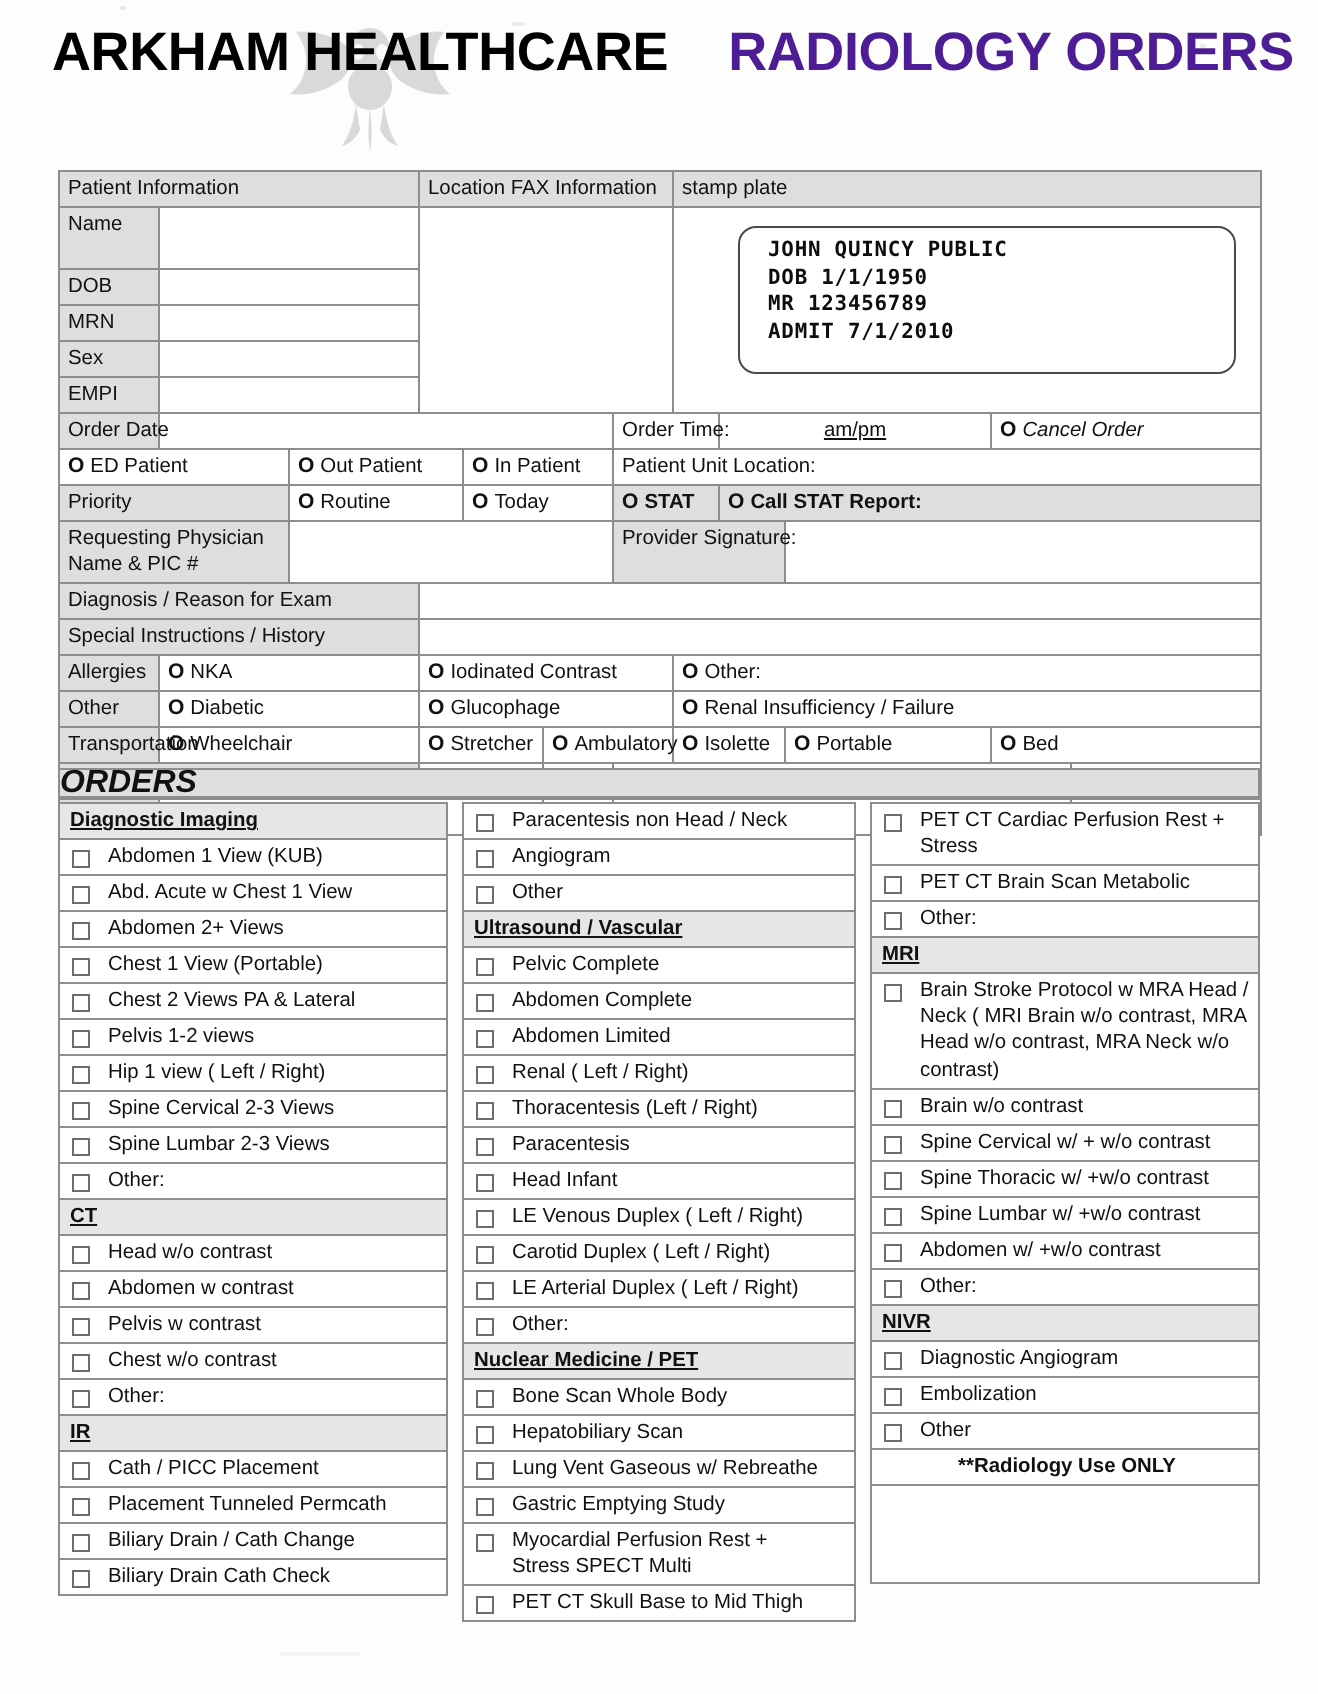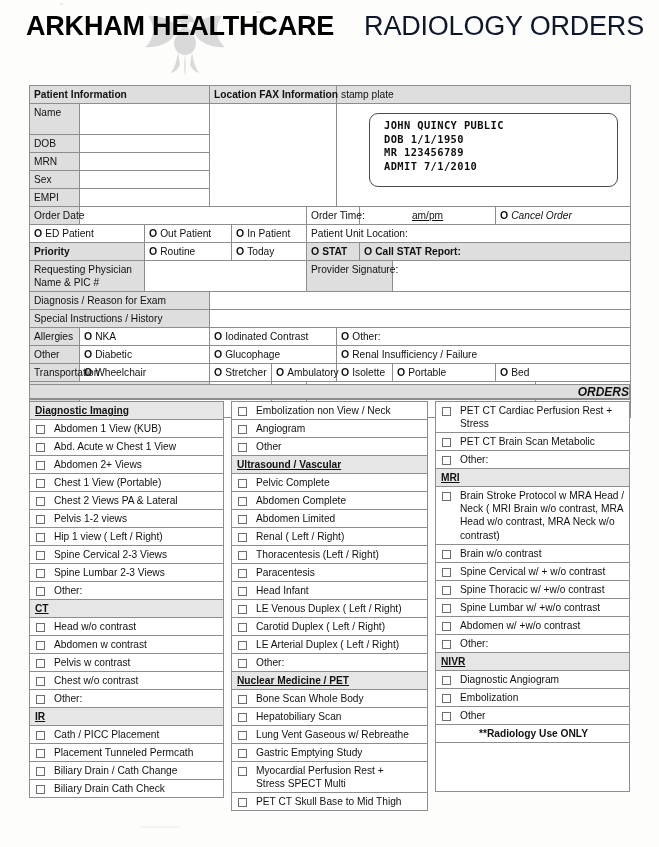--- a/index.html
+++ b/index.html
@@ -53,24 +53,24 @@
   }
   .title-main {
     font-size: 27px;
     font-weight: bold;
     letter-spacing: -0.2px;
     white-space: nowrap;
     color: #000;
   }
   .title-sub {
     font-size: 27px;
-    font-weight: normal;
+    font-weight: bold;
     letter-spacing: -0.2px;
     white-space: nowrap;
-    color: #0f172a;
+    color: #4c1d95;
     margin-left: 30px;
   }
 
   
   .form-table {
     position: absolute;
     left: 29px;
     top: 85px;
     width: 601px;
     border-collapse: collapse;
@@ -81,21 +81,21 @@
     border: 1px solid #8d8d8d;
     padding: 2px 4px;
     vertical-align: top;
     line-height: 13px;
     height: 13px;
   }
   .lbl {
     background: #dedede;
     white-space: nowrap;
   }
-  .lbl-b { font-weight: bold; margin-left: 20px; }
+  .lbl-b { font-weight: normal; margin-left: 20px; }
   .blank { background: #ffffff; }
   .nowrap { white-space: nowrap; }
   .ital { font-style: italic; }
   .bold { font-weight: bold; }
   .right { text-align: center; text-decoration: underline; }
 
   
   .o {
     font-weight: bold;
     font-size: 10.5px;
@@ -126,24 +126,24 @@
   
   .orders-band {
     position: absolute;
     left: 29px;
     top: 384px;
     width: 601px;
     height: 15px;
     background: #dedede;
     border: 1px solid #8d8d8d;
     box-sizing: border-box;
-    font-size: 12px;
+    font-size: 16px;
     font-weight: bold;
     font-style: italic;
-    text-align: right;
+    text-align: left;
     line-height: 14px;
   }
 
   
   .orders-wrap {
     position: absolute;
     left: 29px;
     top: 401px;
     width: 601px;
     display: flex;
@@ -503,21 +503,21 @@
         <span class="otext">Biliary Drain / Cath Change</span>
       </div>
       <div class="orow">
         <span class="cb"></span>
         <span class="otext">Biliary Drain Cath Check</span>
       </div>
     </div>
   <div class="ocol ocol-2">
       <div class="orow">
         <span class="cb"></span>
-        <span class="otext">Embolization non View / Neck</span>
+        <span class="otext">Paracentesis non Head / Neck</span>
       </div>
       <div class="orow">
         <span class="cb"></span>
         <span class="otext">Angiogram</span>
       </div>
       <div class="orow">
         <span class="cb"></span>
         <span class="otext">Other</span>
       </div>
       <div class="orow ohead">

